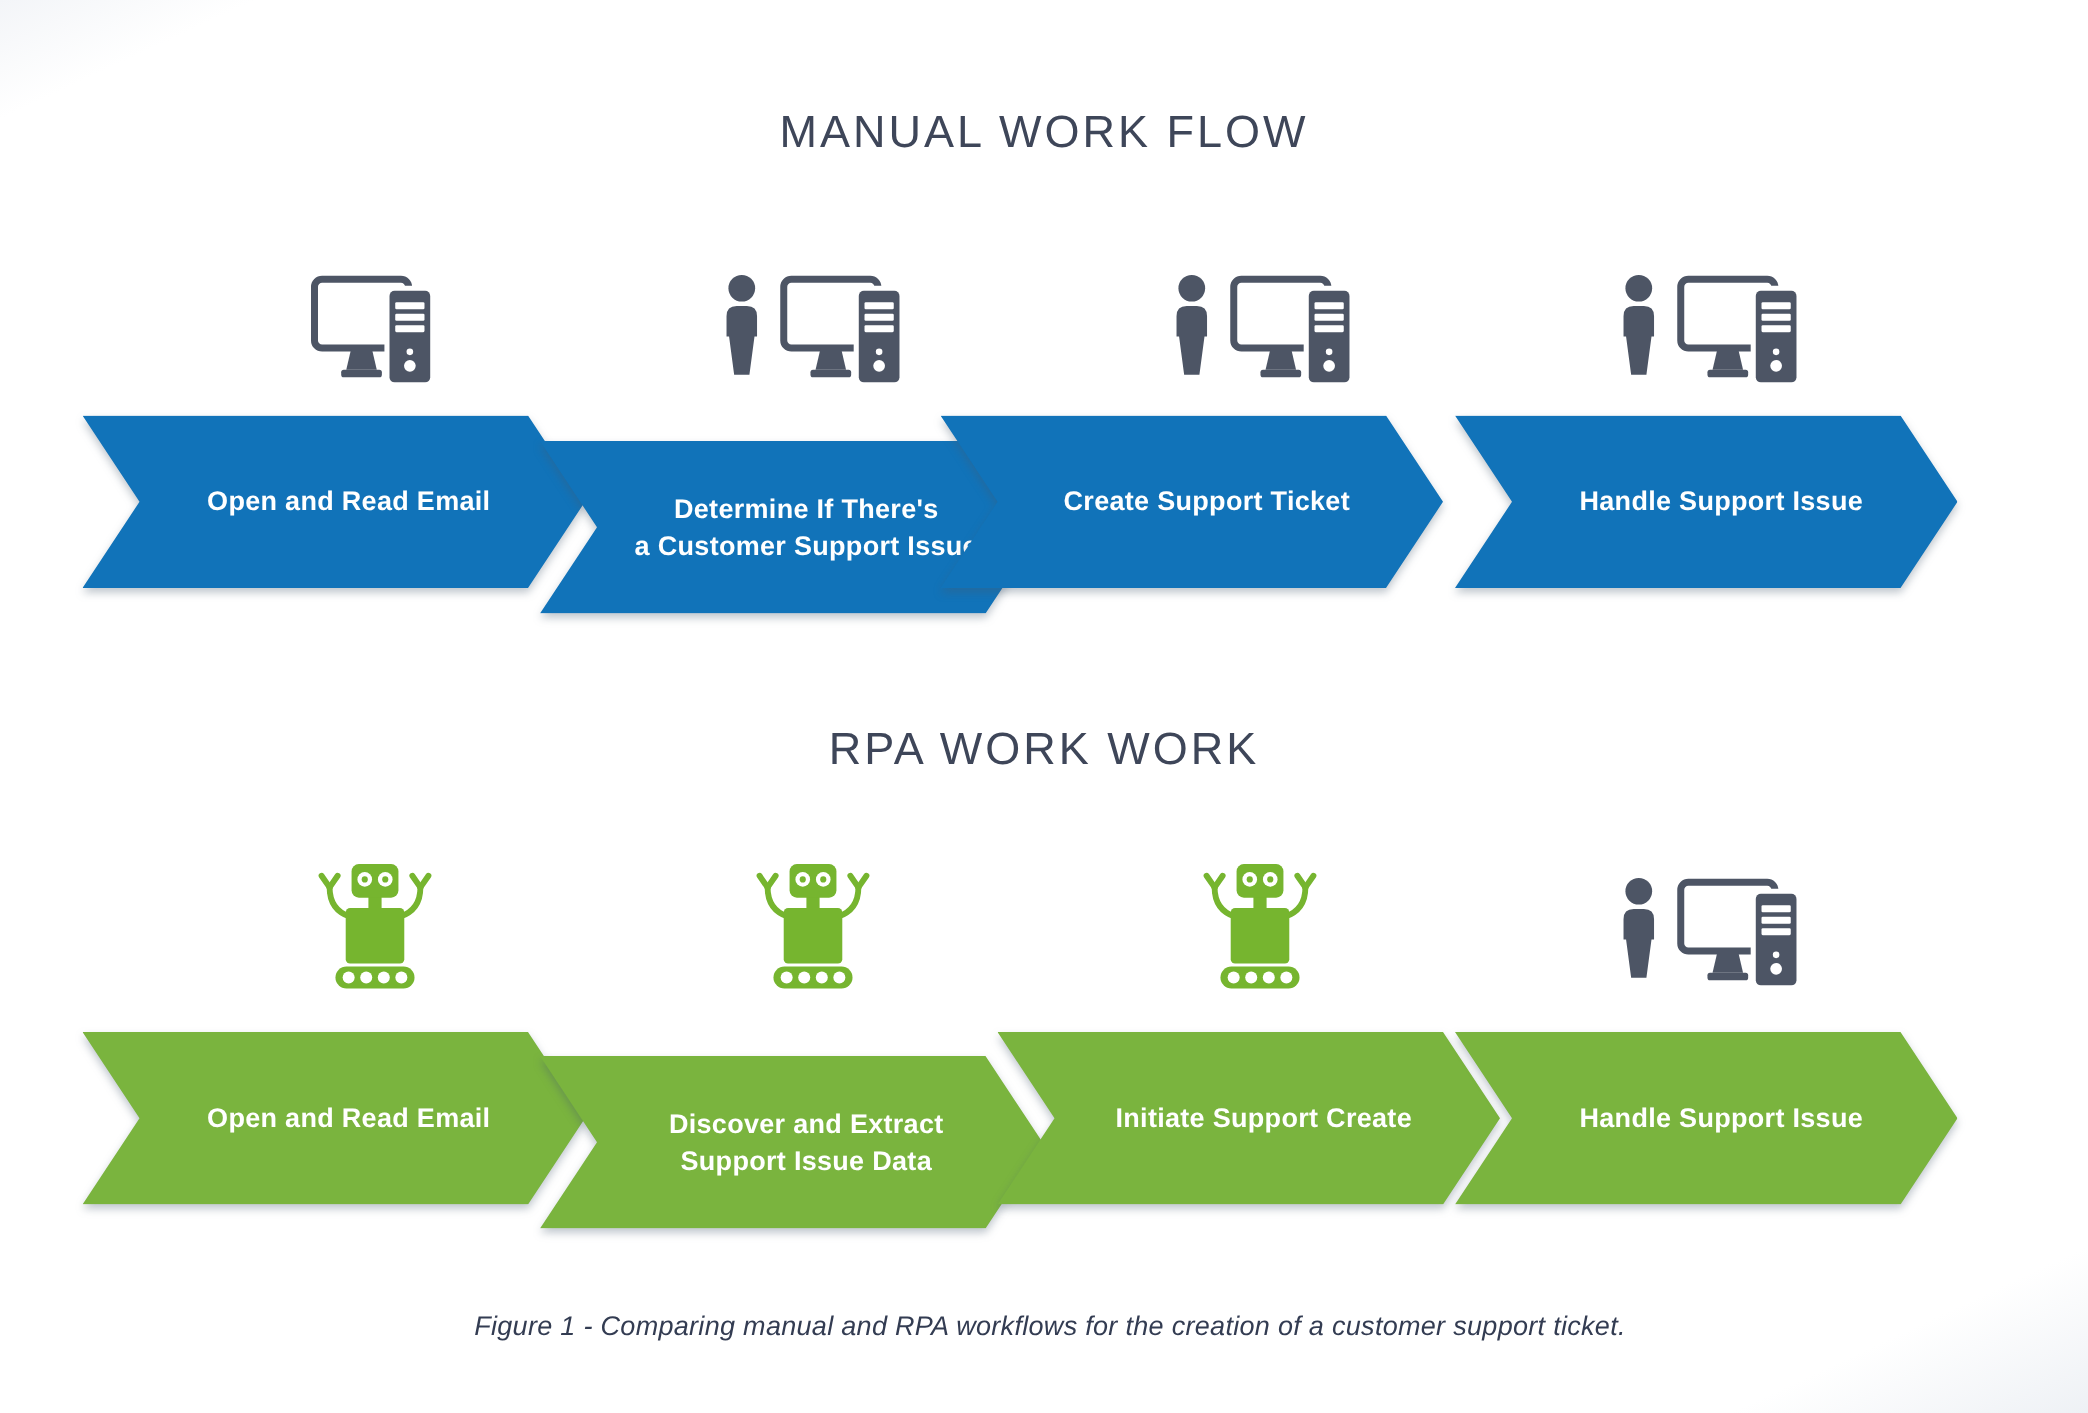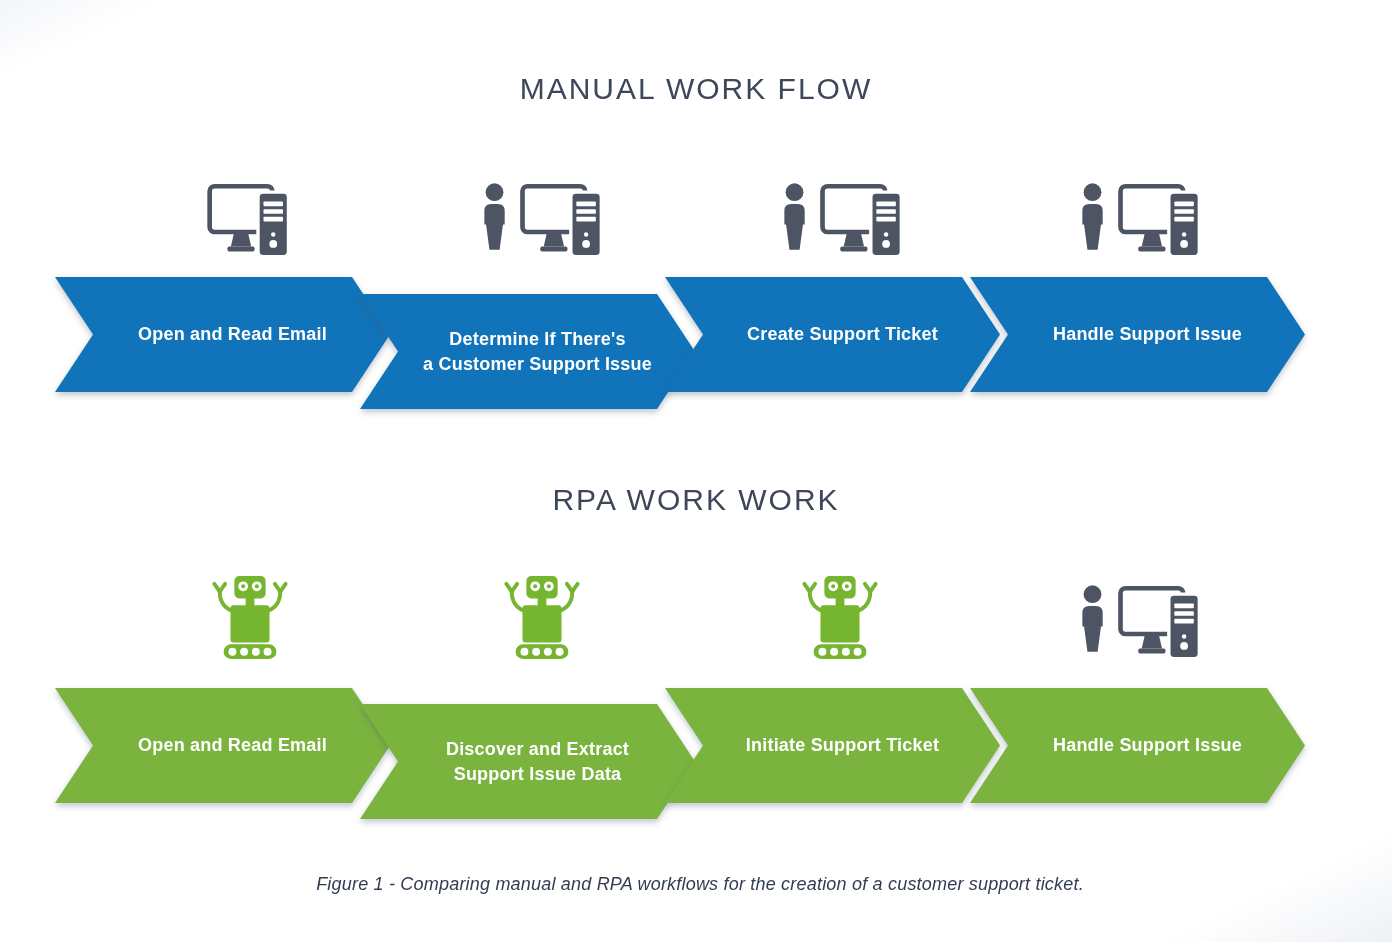--- a/index.html
+++ b/index.html
@@ -105,21 +105,21 @@
       <div class="chev blue">
           <span class="label">Open and Read Email</span>
         </div>
     </div>
     <div class="arrow-wrap" style="left:360px;top:294px;">
       <div class="chev blue">
           <span class="label">Determine If There's
 a Customer Support Issue</span>
         </div>
     </div>
-    <div class="arrow-wrap" style="left:665px;top:277px;">
+    <div class="arrow-wrap" style="left:627px;top:277px;">
       <div class="chev blue">
           <span class="label">Create Support Ticket</span>
         </div>
     </div>
     <div class="arrow-wrap" style="left:970px;top:277px;">
       <div class="chev blue">
           <span class="label">Handle Support Issue</span>
         </div>
     </div>
   </section>
@@ -147,21 +147,21 @@
         </div>
     </div>
     <div class="arrow-wrap" style="left:360px;top:704px;">
       <div class="chev green">
           <span class="label">Discover and Extract
 Support Issue Data</span>
         </div>
     </div>
     <div class="arrow-wrap" style="left:665px;top:688px;">
       <div class="chev green">
-          <span class="label">Initiate Support Ticket</span>
+          <span class="label">Initiate Support Create</span>
         </div>
     </div>
     <div class="arrow-wrap" style="left:970px;top:688px;">
       <div class="chev green">
           <span class="label">Handle Support Issue</span>
         </div>
     </div>
   </section>
 
   <p class="caption">Figure 1 - Comparing manual and RPA workflows for the creation of a customer support ticket.</p>

